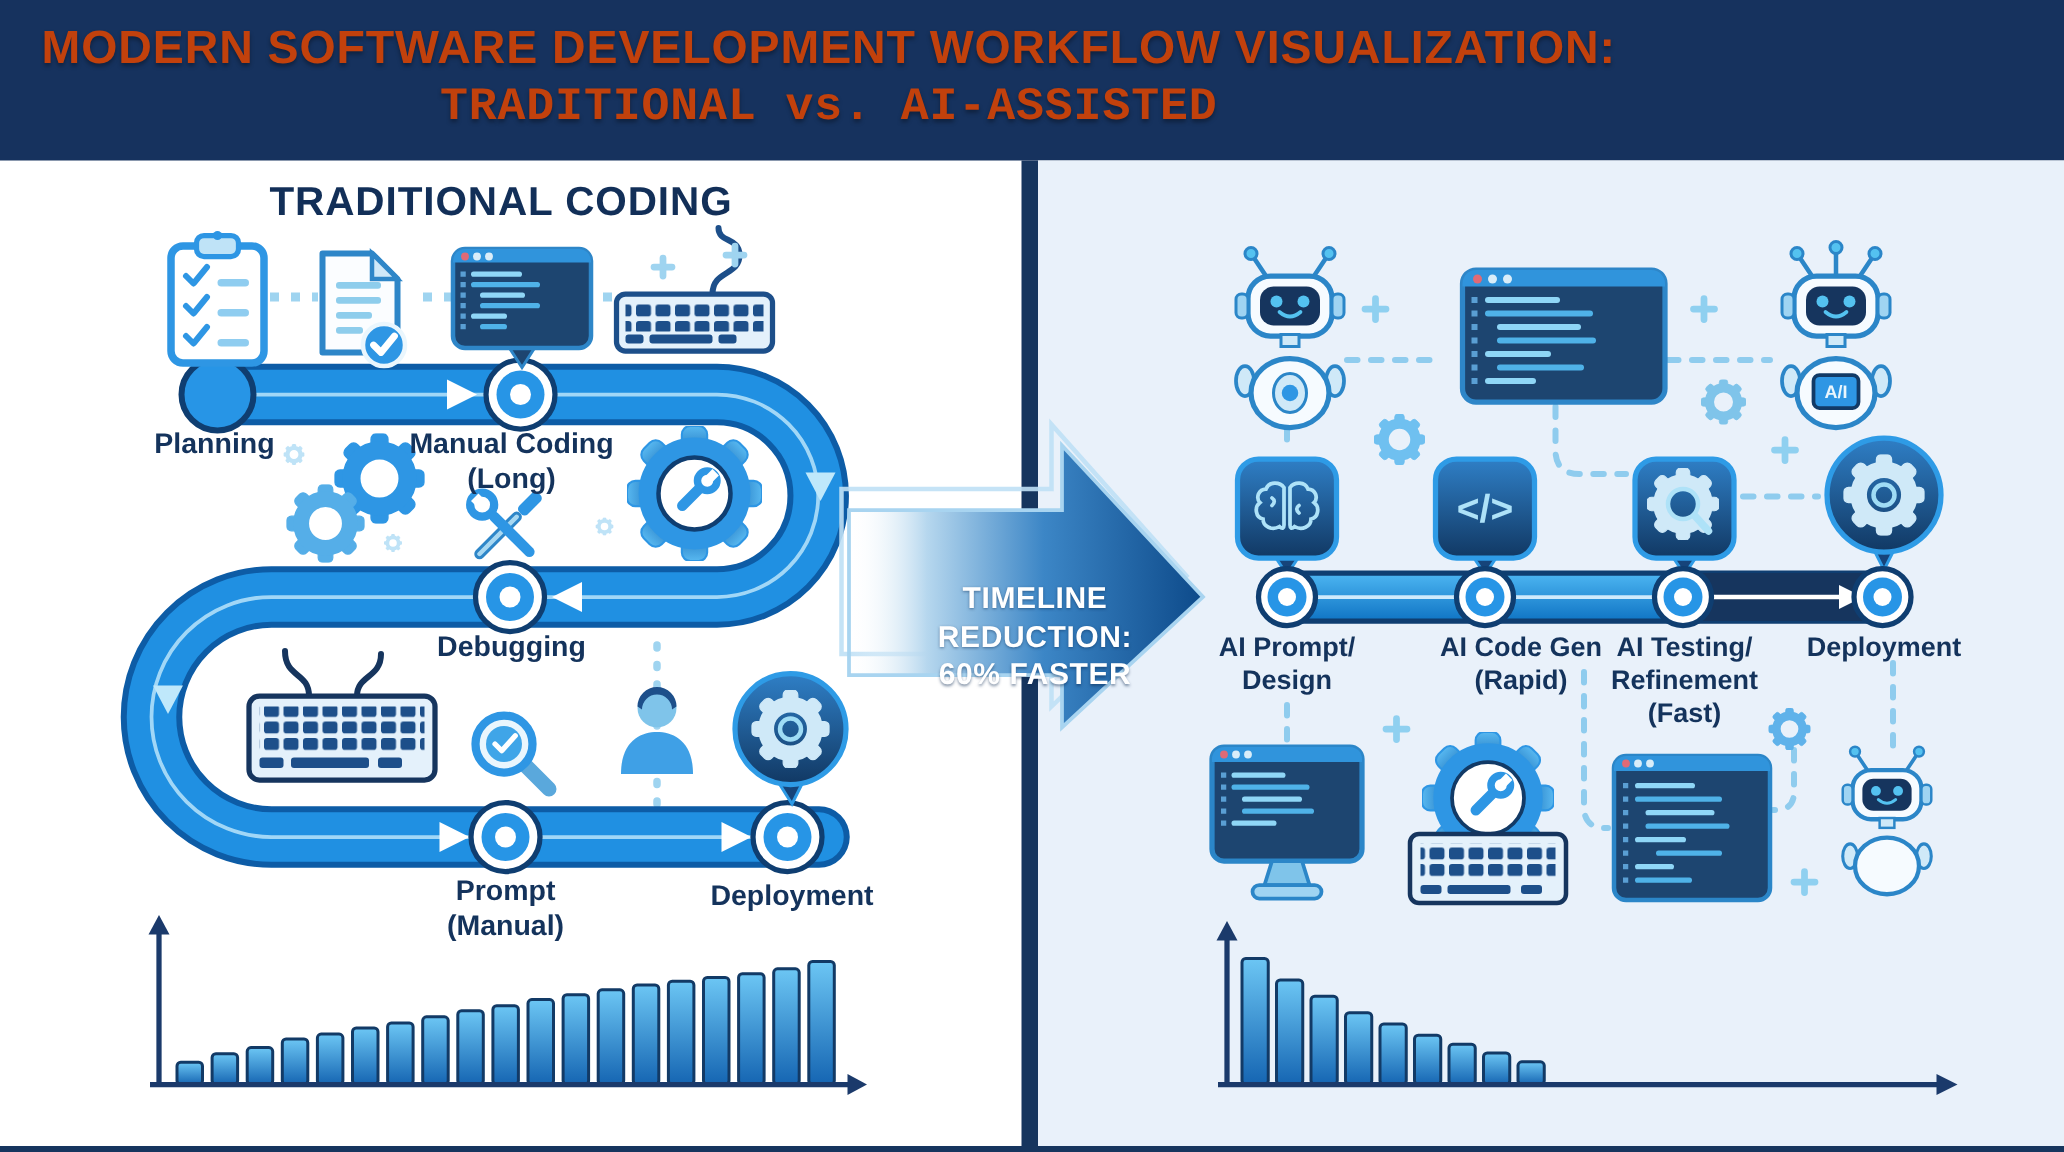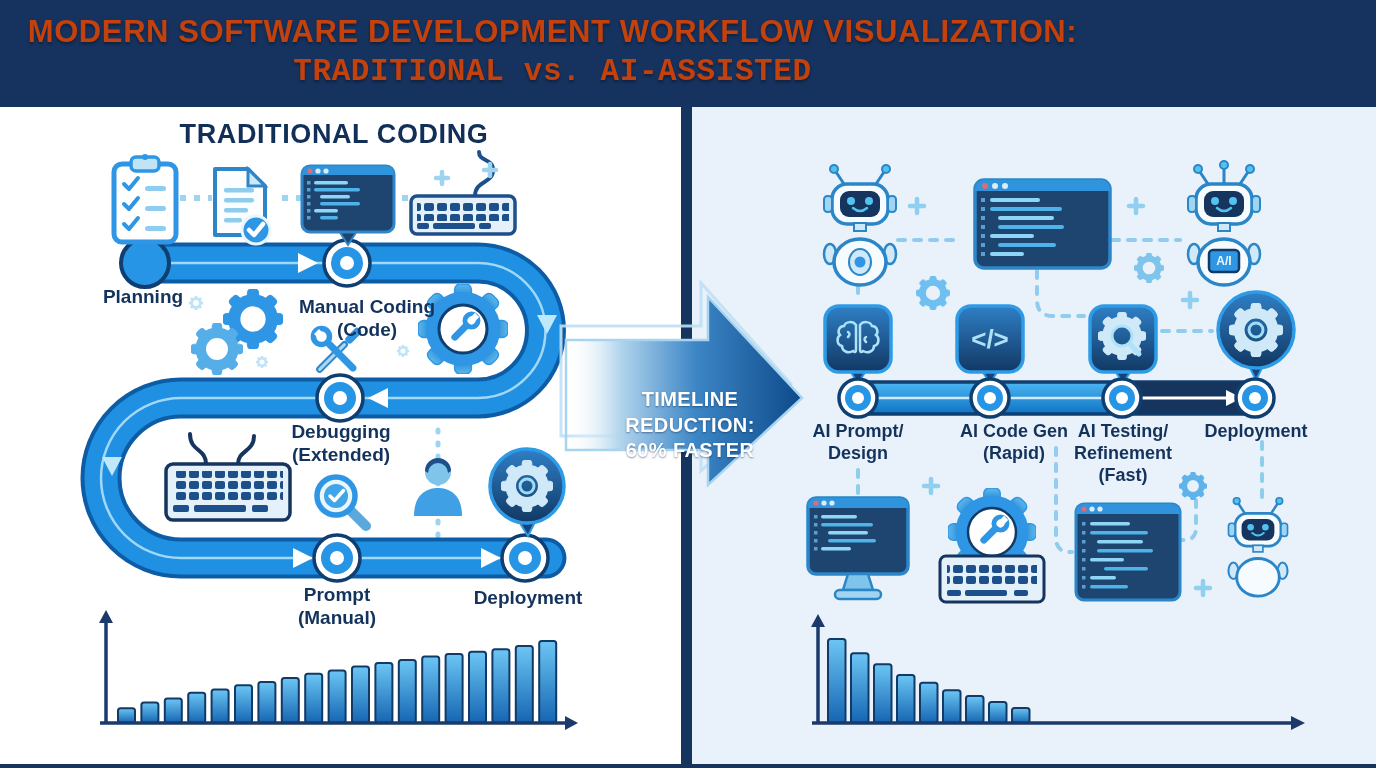--- a/index.html
+++ b/index.html
@@ -16,21 +16,21 @@
   .title-line{width:1105px;color:#c2410c;font-size:31px;letter-spacing:.6px;
               text-shadow:0 2px 3px rgba(0,0,0,.35);}
   #title1{left:0;top:13px;}
   #title2{left:0;top:53px;font-family:Liberation Mono, monospace;}
   .panel-heading{font-size:27px;letter-spacing:.6px;color:#122f58;}
   #heading-left{left:84px;top:118px;width:500px;}
   #heading-right{left:752px;top:118px;width:560px;}
   .stage{font-size:19px;}
   .stage-r{font-size:18px;}
   #lbl-planning{left:63px;top:285px;width:160px;}
-  #lbl-manual{left:267px;top:285px;width:200px;margin-top:10px;}
+  #lbl-manual{left:241px;top:285px;width:200px;}
   #lbl-debugging{left:241px;top:420px;width:200px;}
   #lbl-testing{left:247px;top:583px;width:180px;}
   #lbl-deploy-l{left:428px;top:586px;width:200px;}
   #lbl-stage1{left:773px;top:421px;width:170px;}
   #lbl-stage2{left:919px;top:421px;width:190px;}
   #lbl-stage3{left:1028px;top:421px;width:190px;}
   #lbl-stage4{left:1161px;top:421px;width:190px;}
   #arrow-text{left:563px;top:357px;width:254px;color:#ffffff;font-size:20px;
               line-height:1.28;letter-spacing:.4px;text-shadow:0 1px 2px rgba(10,40,80,.5);margin-top:30px;}
 </style>
@@ -519,25 +519,24 @@
   <div class="txt title-line" id="title1">MODERN SOFTWARE DEVELOPMENT WORKFLOW VISUALIZATION:</div>
   <div class="txt title-line" id="title2">TRADITIONAL vs. AI-ASSISTED</div>
 
   <div class="txt panel-heading" id="heading-left">TRADITIONAL CODING</div>
 
   <div class="txt stage" id="lbl-planning">
     <div>Planning</div>
   </div>
   <div class="txt stage" id="lbl-manual">
     <div>Manual Coding</div>
-    <div>(Code)</div>
+    <div>(Long)</div>
   </div>
   <div class="txt stage" id="lbl-debugging">
     <div>Debugging</div>
-    <div>(Extended)</div>
   </div>
   <div class="txt stage" id="lbl-testing">
     <div>Prompt</div>
     <div>(Manual)</div>
   </div>
   <div class="txt stage" id="lbl-deploy-l">
     <div>Deployment</div>
   </div>
 
   <div class="txt" id="arrow-text">

